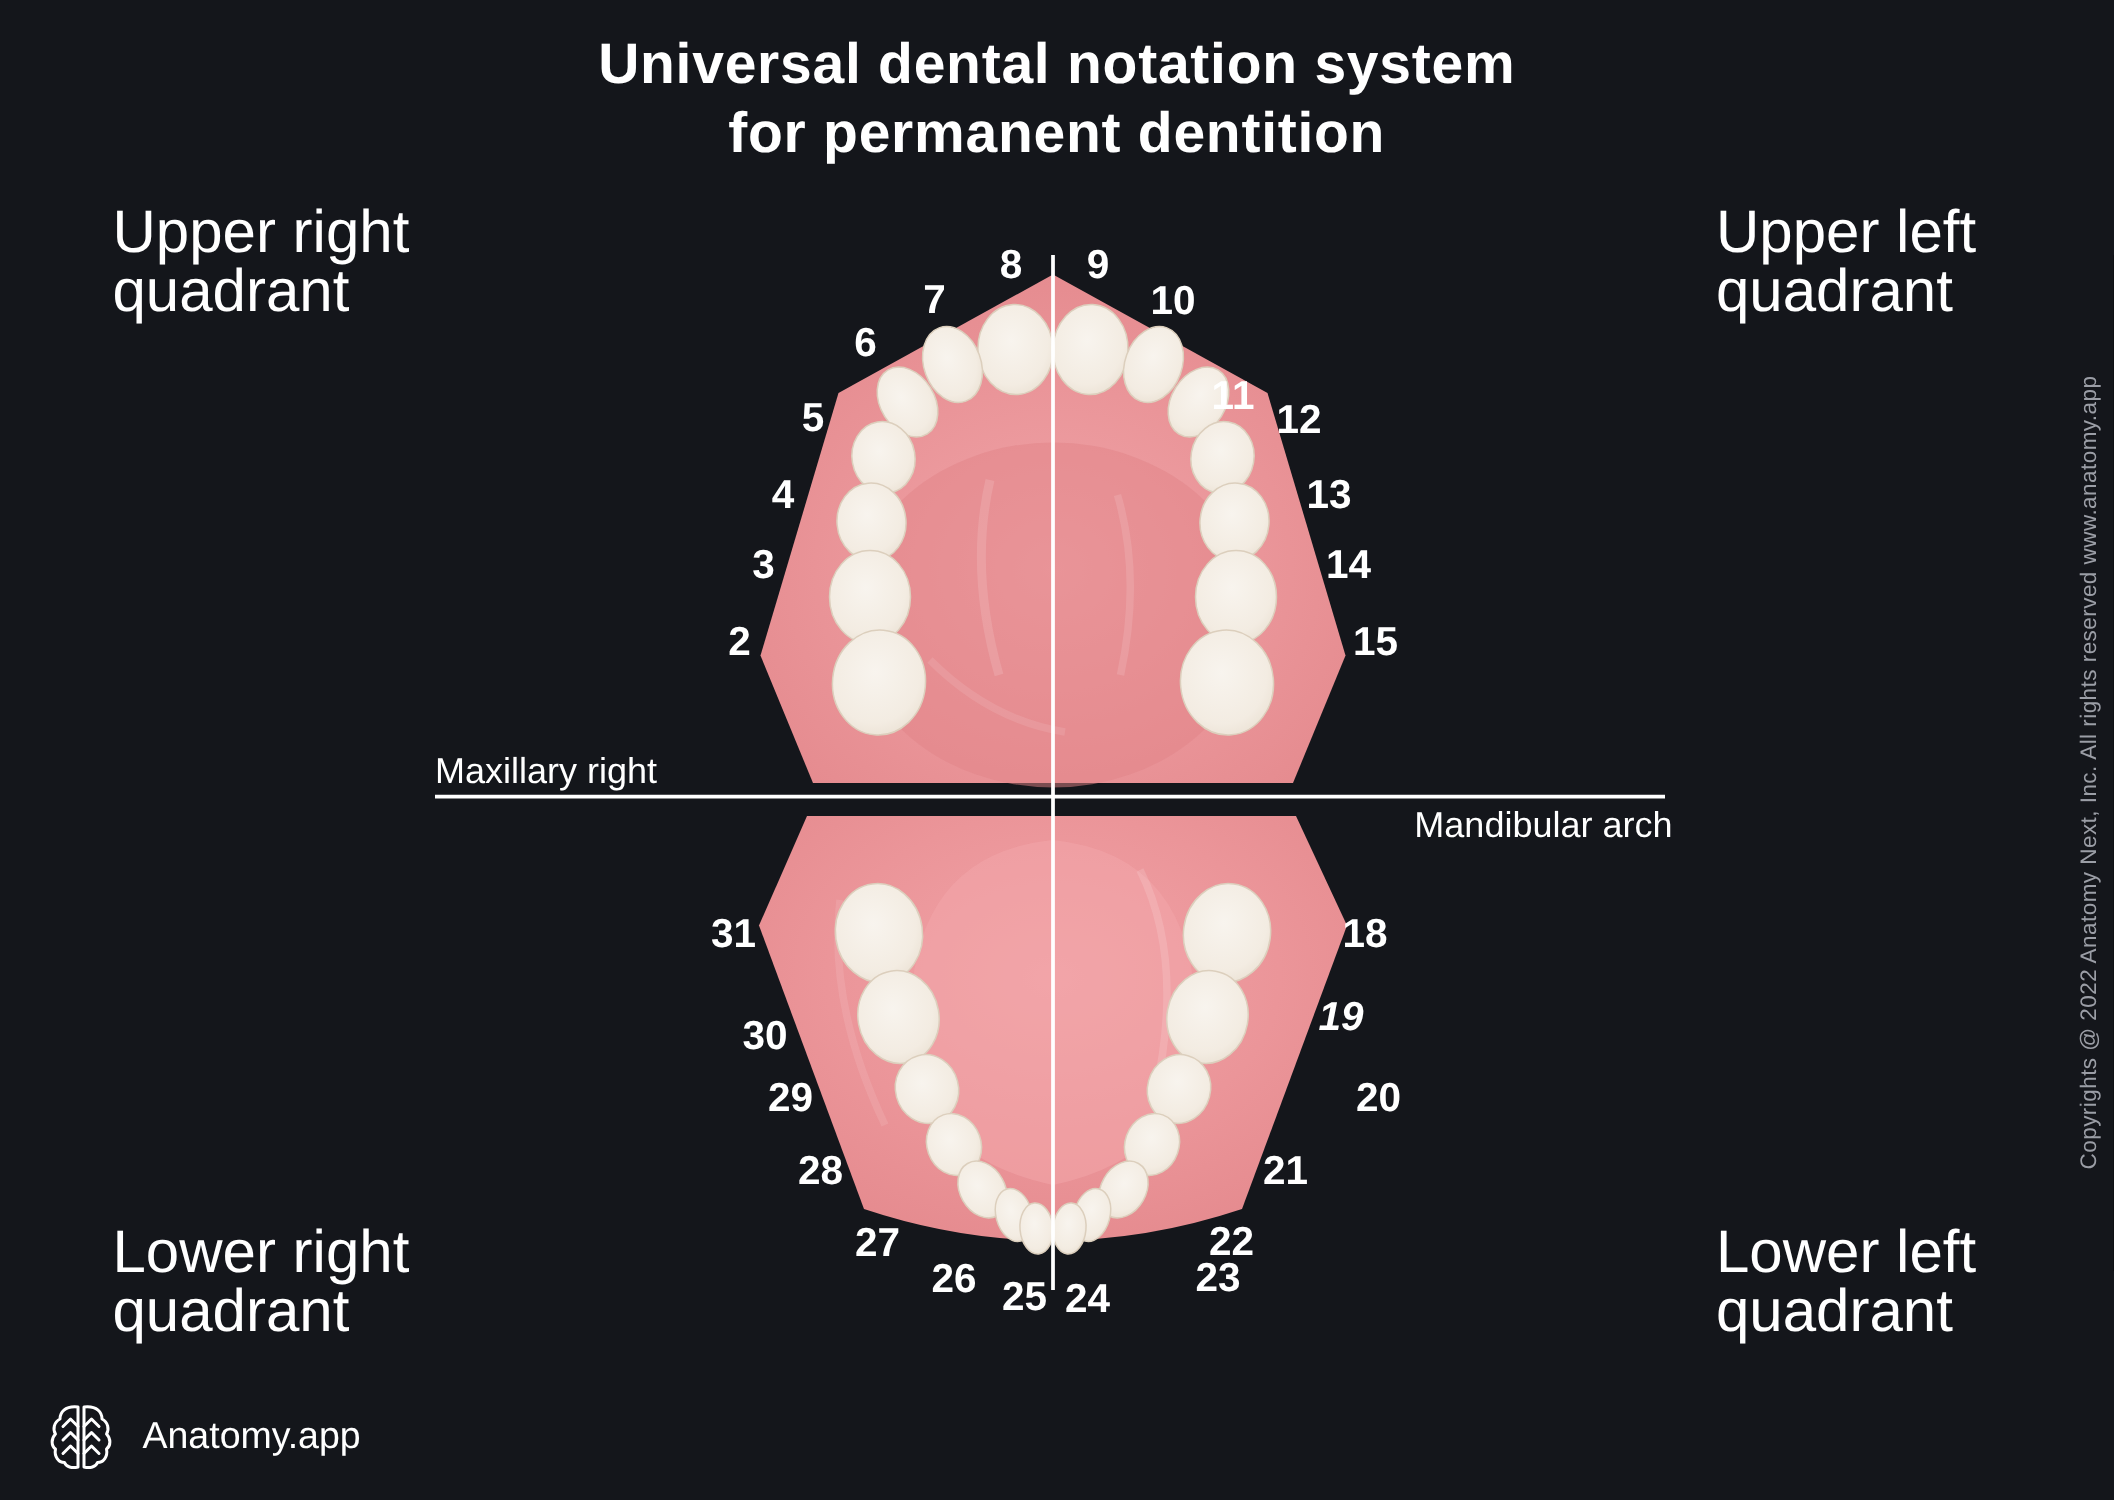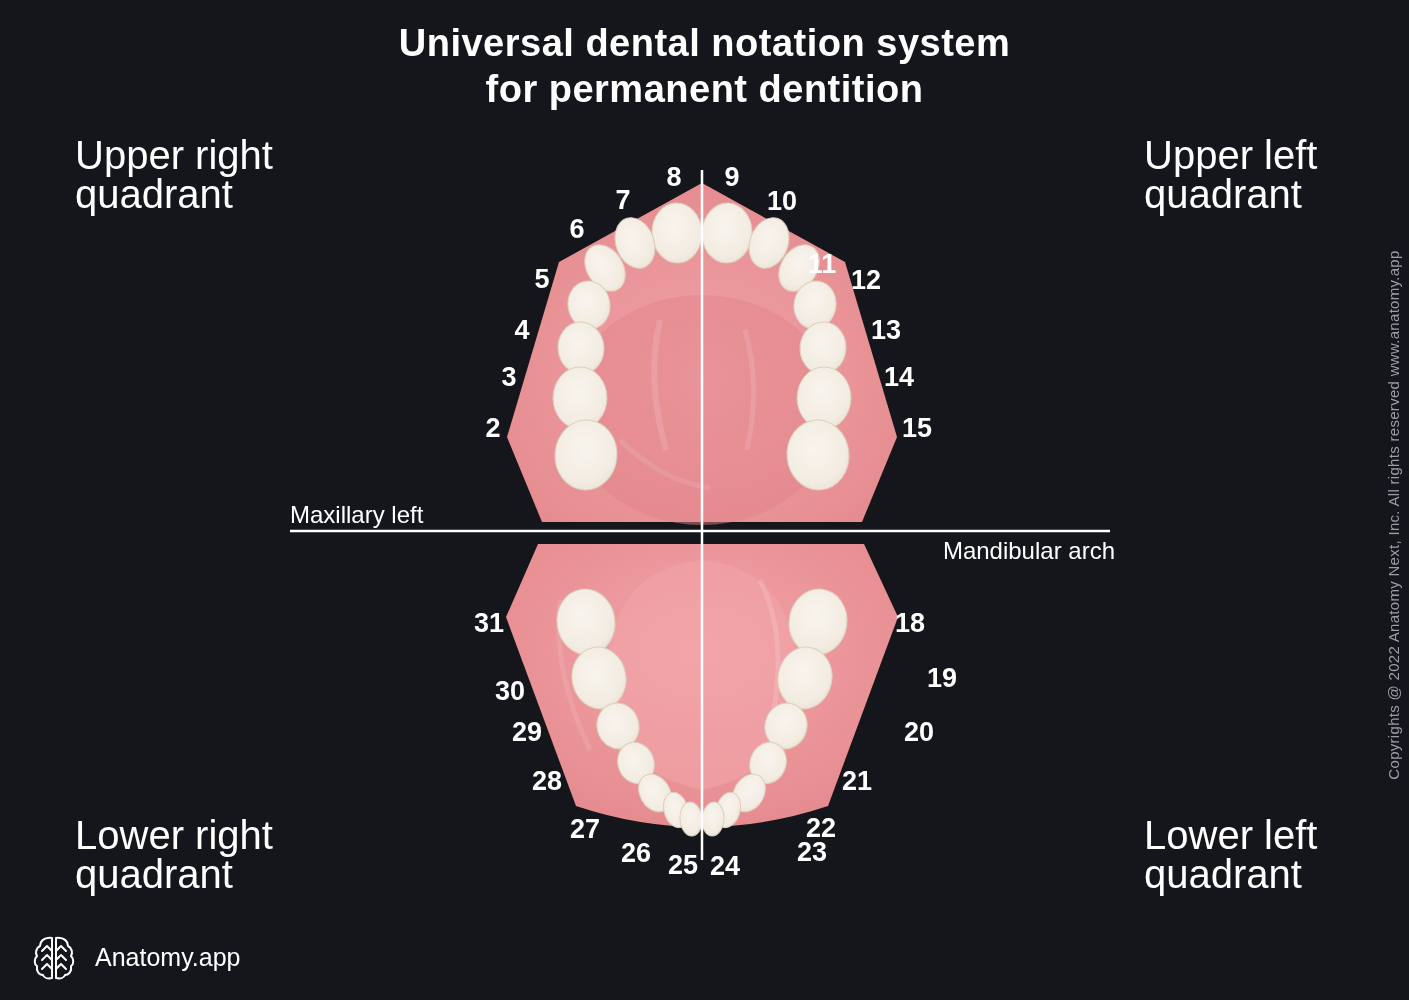--- a/index.html
+++ b/index.html
@@ -144,21 +144,21 @@
       <ellipse cx="768" cy="763" rx="18" ry="21" fill="url(#toothGrad)" stroke="#dccfbd" stroke-width="1" transform="rotate(20 768 763)"></ellipse>
       <ellipse cx="749" cy="793" rx="15" ry="20" fill="url(#toothGrad)" stroke="#dccfbd" stroke-width="1" transform="rotate(30 749 793)"></ellipse>
       <ellipse cx="728" cy="810" rx="12" ry="18" fill="url(#toothGrad)" stroke="#dccfbd" stroke-width="1" transform="rotate(15 728 810)"></ellipse>
       <ellipse cx="713" cy="819" rx="11" ry="17" fill="url(#toothGrad)" stroke="#dccfbd" stroke-width="1" transform="rotate(5 713 819)"></ellipse>
     </g>
 
     <line x1="702" y1="170" x2="702" y2="860" stroke="#ffffff" stroke-width="2.5"></line>
     <line x1="290" y1="531" x2="1110" y2="531" stroke="#ffffff" stroke-width="2.5"></line>
   </svg>
 
-  <div class="arch-label maxillary">Maxillary left</div>
+  <div class="arch-label maxillary">Maxillary right</div>
   <div class="arch-label mandibular">Mandibular arch</div>
 
   <div id="tooth-numbers">
       <span class="tooth-num" style="left: 493px; top: 428px;">2</span>
       <span class="tooth-num" style="left: 509px; top: 377px;">3</span>
       <span class="tooth-num" style="left: 522px; top: 330px;">4</span>
       <span class="tooth-num" style="left: 542px; top: 279px;">5</span>
       <span class="tooth-num" style="left: 577px; top: 229px;">6</span>
       <span class="tooth-num" style="left: 623px; top: 200px;">7</span>
       <span class="tooth-num" style="left: 674px; top: 177px;">8</span>
@@ -174,21 +174,21 @@
       <span class="tooth-num" style="left: 527px; top: 732px;">29</span>
       <span class="tooth-num" style="left: 547px; top: 781px;">28</span>
       <span class="tooth-num" style="left: 585px; top: 829px;">27</span>
       <span class="tooth-num" style="left: 636px; top: 853px;">26</span>
       <span class="tooth-num" style="left: 683px; top: 865px;">25</span>
       <span class="tooth-num" style="left: 725px; top: 866px;">24</span>
       <span class="tooth-num" style="left: 780px; top: 852px; margin-left: 32px;">23</span>
       <span class="tooth-num" style="left: 821px; top: 828px;">22</span>
       <span class="tooth-num" style="left: 857px; top: 781px;">21</span>
       <span class="tooth-num" style="left: 919px; top: 732px;">20</span>
-      <span class="tooth-num" style="left: 942px; top: 678px;">19</span>
+      <span class="tooth-num" style="left: 894px; top: 678px; font-style: italic;">19</span>
       <span class="tooth-num" style="left: 910px; top: 623px;">18</span>
     </div>
 
   <div class="footer-brand">
     <svg width="48" height="48" viewBox="0 0 48 48" fill="none" stroke="#ffffff" stroke-width="2" stroke-linejoin="round" stroke-linecap="round">
       <path d="M22 5 C13 4 10 9 10 13 C6 15 5 20 7 23 C4 26 4 31 7 33 C6 38 9 42 13 42 C14 45 18 46 22 45 Z"></path>
       <polyline points="12,18 17,13 22,18"></polyline>
       <polyline points="12,27 17,22 22,27"></polyline>
       <polyline points="12,36 17,31 22,36"></polyline>
       <g transform="scale(-1,1) translate(-48,0)">

